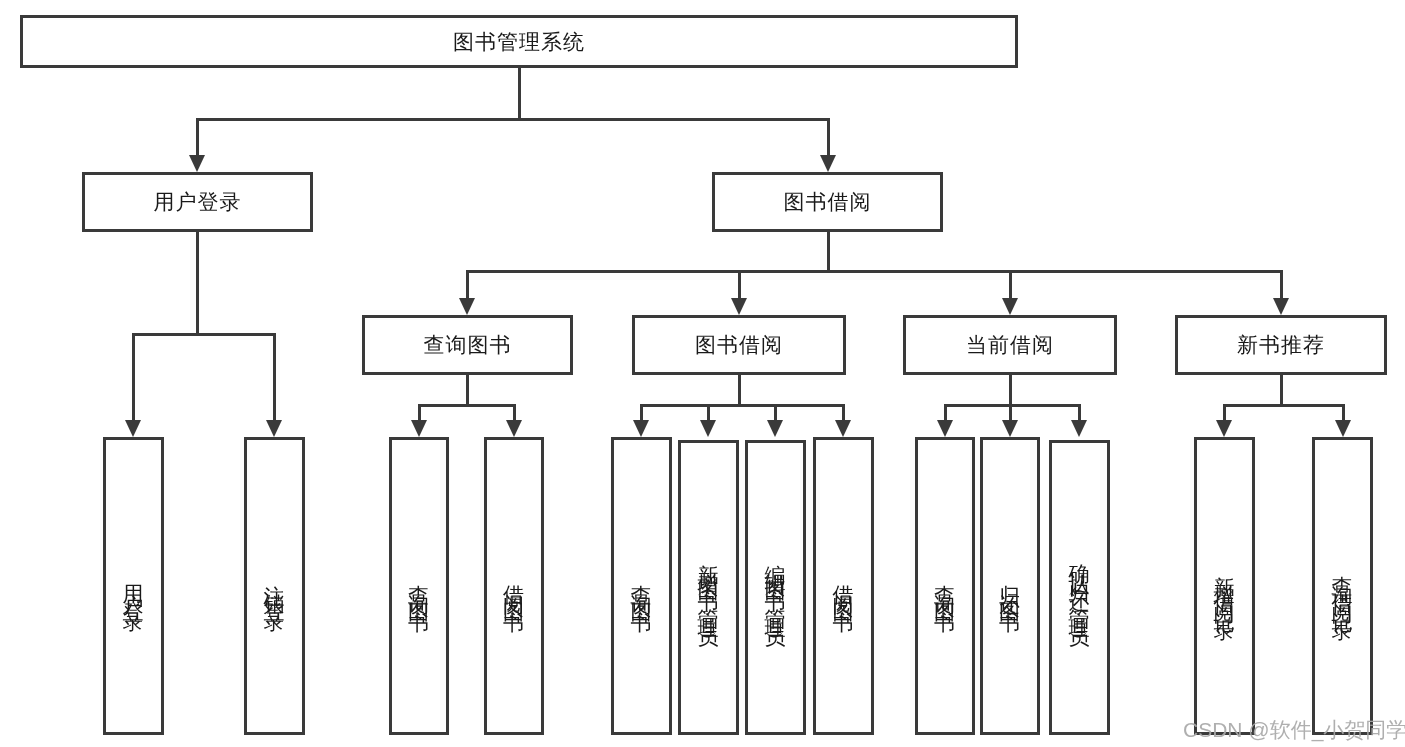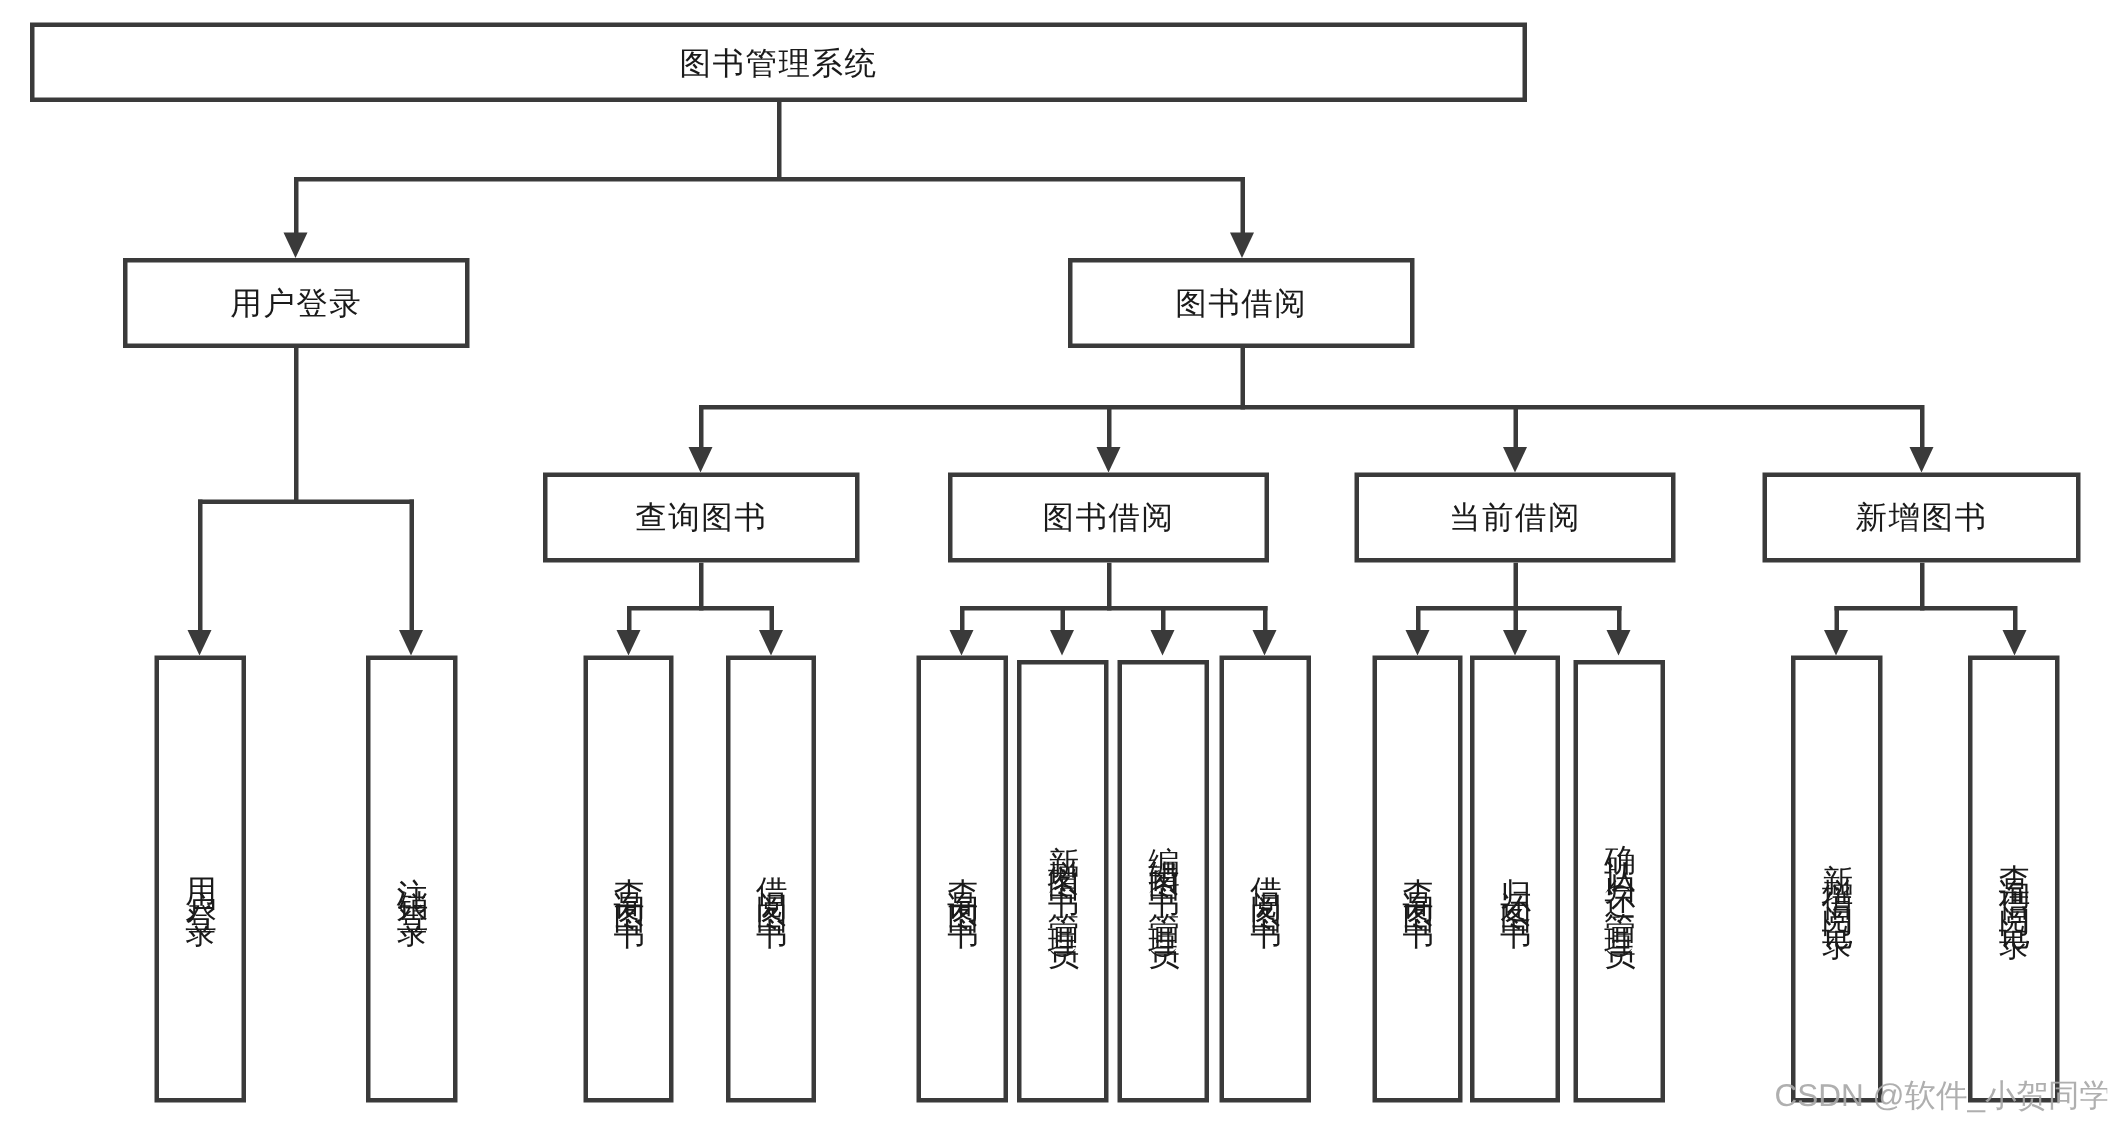--- a/index.html
+++ b/index.html
@@ -75,21 +75,21 @@
   <div class="box hbox" style="left:362px;top:315px;width:211px;height:60px">
     <span class="lbl">查询图书</span>
   </div>
   <div class="box hbox" style="left:632px;top:315px;width:214px;height:60px">
     <span class="lbl">图书借阅</span>
   </div>
   <div class="box hbox" style="left:903px;top:315px;width:214px;height:60px">
     <span class="lbl">当前借阅</span>
   </div>
   <div class="box hbox" style="left:1175px;top:315px;width:212px;height:60px">
-    <span class="lbl">新增图书</span>
+    <span class="lbl">新书推荐</span>
   </div>
 
   <i class="vl" style="left:466px;top:375px;height:32px"></i>
   <i class="hl" style="left:418px;top:404px;width:98px"></i>
   <i class="vl" style="left:418px;top:404px;height:19px"></i>
   <i class="arrow" style="left:411px;top:420px"></i>
   <i class="vl" style="left:513px;top:404px;height:19px"></i>
   <i class="arrow" style="left:506px;top:420px"></i>
 
   <i class="vl" style="left:738px;top:375px;height:32px"></i>

